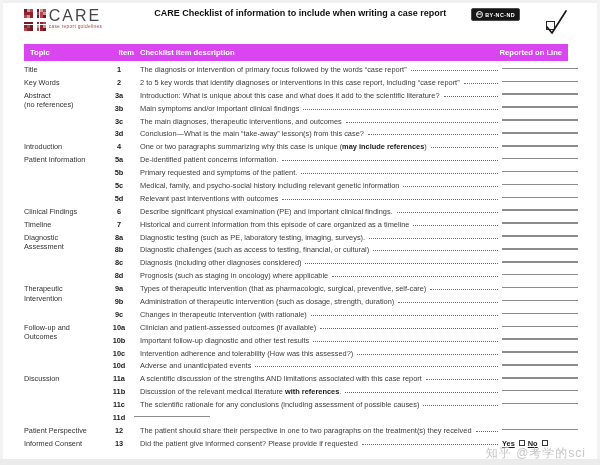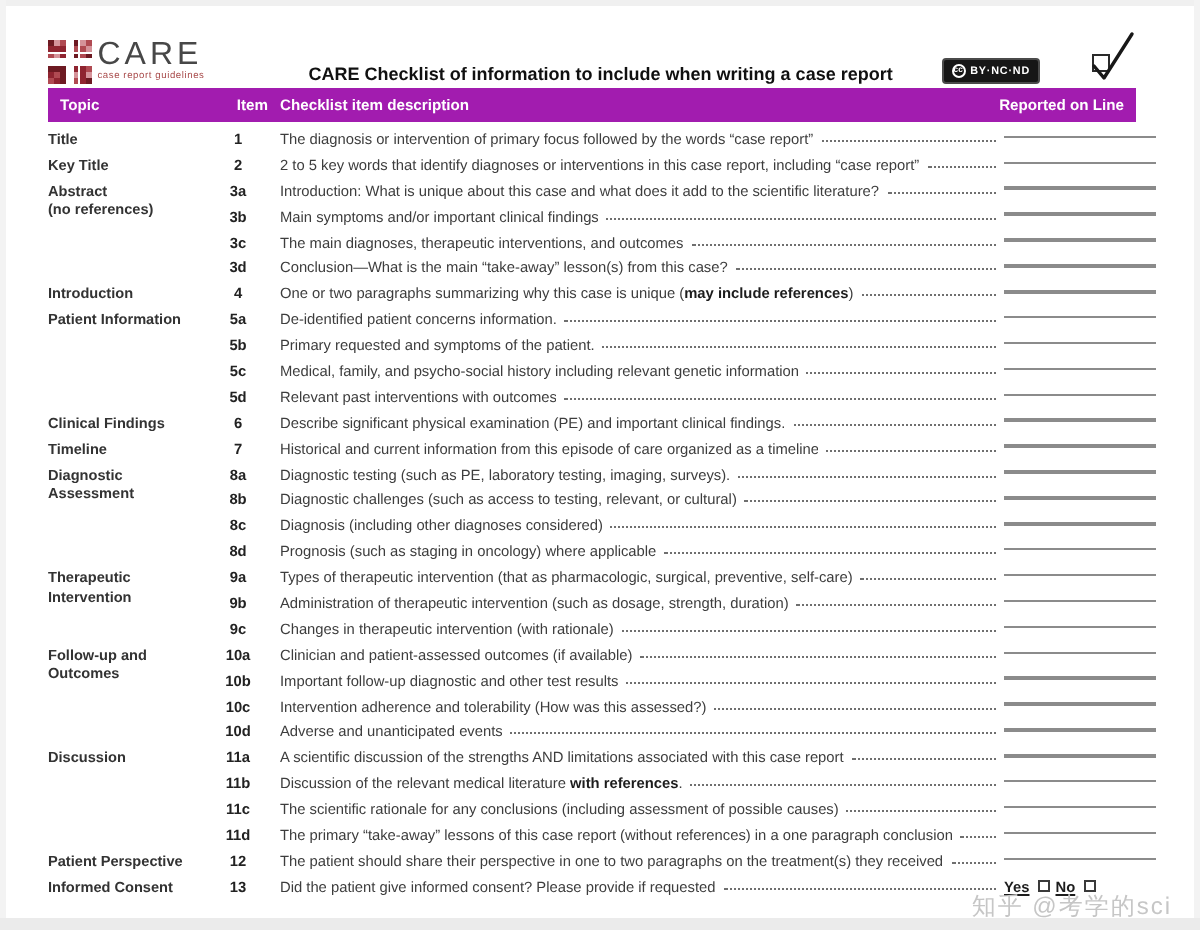--- a/index.html
+++ b/index.html
@@ -17,21 +17,21 @@
     overflow: hidden;
   }
   .edge-top   { position:absolute; top:0; left:0; right:0; height:3px; background:#f0f0f0; }
   .edge-bottom{ position:absolute; bottom:0; left:0; right:0; height:6px; background:#ebebeb; }
   .edge-left  { position:absolute; top:0; bottom:0; left:0; width:3px; background:#f3f3f3; }
   .edge-right { position:absolute; top:0; bottom:0; right:0; width:3px; background:#f3f3f3; }
 
   
   .header {
     position: absolute; top: 8px; left: 24px; right: 16px; height: 34px;
-    display: flex; align-items: flex-end;
+    display: flex; align-items: flex-start;
   }
   .logo { display: flex; align-items: center; gap: 3px; width: 112px; }
   .logo-grid {
     display: grid;
     grid-template-columns: repeat(7, 2.6px);
     grid-auto-rows: 2.6px;
     gap: 0.6px;
     margin-top: 1px;
   }
   .lg-cell { width: 2.6px; height: 2.6px; }
@@ -73,21 +73,21 @@
   }
   .th-topic { width: 80px; padding-left: 6px; }
   .th-item  { width: 30px; text-align: right; }
   .th-desc  { padding-left: 6px; }
   .th-reported { margin-left: auto; padding-right: 6px; }
 
   
   .rows { position: absolute; top: 63px; left: 24px; width: 554px; }
   .row { height: 12.9px; display: flex; align-items: center; overflow: visible; }
   .cell-topic {
-    width: 80px; font-weight: bold; font-size: 7.3px; color: #333;
+    width: 80px; font-weight: normal; font-size: 7.3px; color: #333;
     white-space: pre-line; line-height: 1.3;
     align-self: flex-start; padding-top: 2px; overflow: visible; z-index: 2;
   }
   .cell-item {
     width: 30px; text-align: center; font-weight: bold; font-size: 7.4px; color: #222;
   }
   .cell-desc {
     flex: 1; min-width: 0; display: flex; align-items: flex-start;
     font-size: 7.4px; color: #3d3d3d; padding-left: 6px;
   }
@@ -187,42 +187,42 @@
       <span class="cc-label">BY·NC·ND</span>
     </div>
     <div class="check-wrap">
       <span class="check-box-square"></span>
       <svg width="28" height="28" viewBox="0 0 28 28">
         <path d="M5 19 L10 25 L24 3" fill="none" stroke="#181818" stroke-width="1.7" stroke-linecap="round" stroke-linejoin="round"></path>
       </svg>
     </div>
   </div>
 
-  <div class="table-head" id="table-head" style="background: #a21caf;">
+  <div class="table-head" id="table-head" style="background: #d946ef;">
     <span class="th-topic">Topic</span>
     <span class="th-item">Item</span>
     <span class="th-desc">Checklist item description</span>
     <span class="th-reported">Reported on Line</span>
   </div>
 
   <div class="rows" id="rows">
     <div class="row">
       <div class="cell-topic">Title</div>
       <div class="cell-item">1</div>
       <div class="cell-desc">
         <span class="desc-text"><span class="t">The diagnosis or intervention of primary focus followed by the words “case report”</span><span class="b"></span><span class="p"></span></span>
         <span class="leader"></span>
       </div>
       <div class="cell-line">
           <div class="ink" style="background: rgb(139, 139, 139);"></div>
         </div>
     </div>
 
     <div class="row">
-      <div class="cell-topic">Key Title</div>
+      <div class="cell-topic">Key Words</div>
       <div class="cell-item">2</div>
       <div class="cell-desc">
         <span class="desc-text"><span class="t">2 to 5 key words that identify diagnoses or interventions in this case report, including “case report”</span><span class="b"></span><span class="p"></span></span>
         <span class="leader"></span>
       </div>
       <div class="cell-line">
           <div class="ink" style="background: rgb(139, 139, 139);"></div>
         </div>
     </div>
 
@@ -369,21 +369,21 @@
       </div>
       <div class="cell-line">
           <div class="ink" style="background: rgb(139, 139, 139);"></div>
         </div>
     </div>
 
     <div class="row">
       <div class="cell-topic"></div>
       <div class="cell-item">8b</div>
       <div class="cell-desc">
-        <span class="desc-text"><span class="t">Diagnostic challenges (such as access to testing, relevant, or cultural)</span><span class="b"></span><span class="p"></span></span>
+        <span class="desc-text"><span class="t">Diagnostic challenges (such as access to testing, financial, or cultural)</span><span class="b"></span><span class="p"></span></span>
         <span class="leader"></span>
       </div>
       <div class="cell-line">
           <div class="ink" style="background: rgb(139, 139, 139);"></div>
         </div>
     </div>
 
     <div class="row">
       <div class="cell-topic"></div>
       <div class="cell-item">8c</div>
@@ -526,24 +526,20 @@
         <span class="leader"></span>
       </div>
       <div class="cell-line">
           <div class="ink" style="background: rgb(139, 139, 139);"></div>
         </div>
     </div>
 
     <div class="row">
       <div class="cell-topic"></div>
       <div class="cell-item">11d</div>
-      <div class="cell-desc">
-        <span class="desc-text"><span class="t">The primary “take-away” lessons of this case report (without references) in a one paragraph conclusion</span><span class="b"></span><span class="p"></span></span>
-        <span class="leader"></span>
-      </div>
       <div class="cell-line">
           <div class="ink" style="background: rgb(139, 139, 139);"></div>
         </div>
     </div>
 
     <div class="row">
       <div class="cell-topic">Patient Perspective</div>
       <div class="cell-item">12</div>
       <div class="cell-desc">
         <span class="desc-text"><span class="t">The patient should share their perspective in one to two paragraphs on the treatment(s) they received</span><span class="b"></span><span class="p"></span></span>

